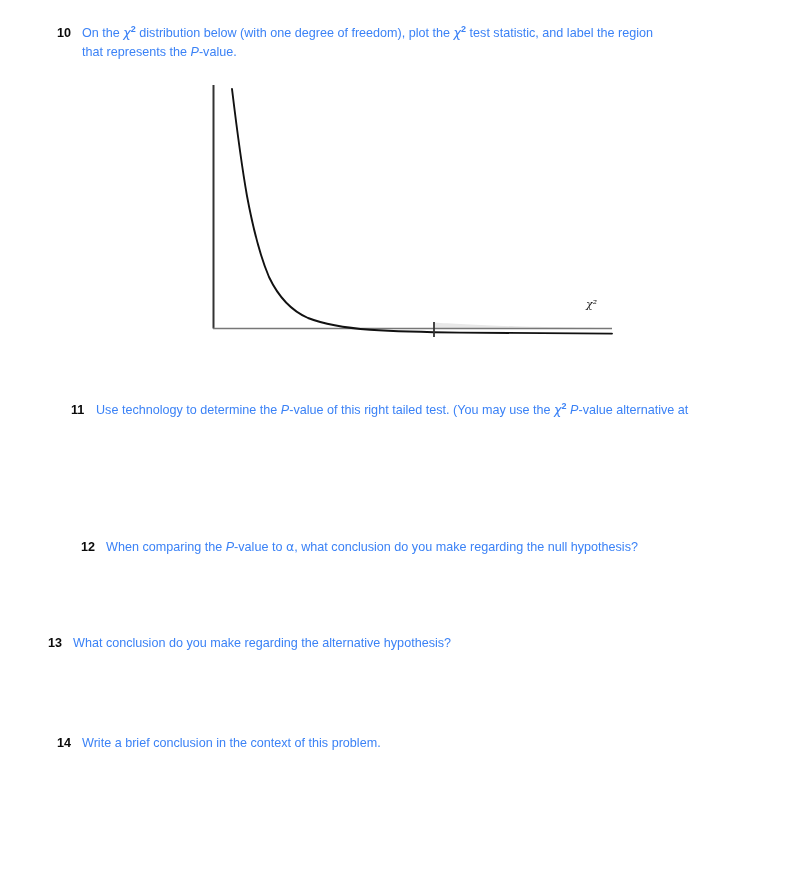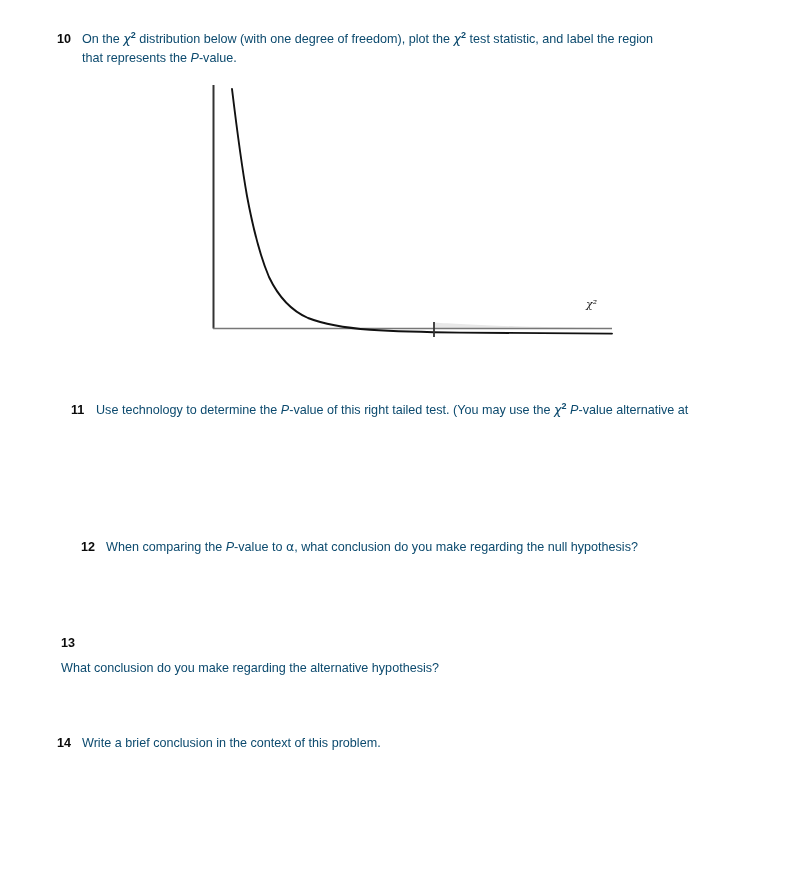--- a/index.html
+++ b/index.html
@@ -33,21 +33,21 @@
     width: 25px;
     flex: 0 0 25px;
     font-size: 12.6px;
     line-height: 18.5px;
     font-weight: 700;
     color: #0a0a0a;
   }
   .qtext {
     font-size: 12.6px;
     line-height: 18.5px;
-    color: #0c4a6e;
+    color: #3b82f6;
   }
   .it { font-style: italic; }
   .chi {
     font-style: italic;
     font-family: "DejaVu Sans", sans-serif;
   }
   .sup {
     font-size: 9px;
     vertical-align: super;
     font-weight: 700;
@@ -81,21 +81,21 @@
     font-style: italic;
     font-family: "DejaVu Serif", serif;
     color: #1a1a1a;
   }
 </style>
 </head>
 <body>
 
 <div class="page">
 
-  <div class="qblock" style="left:57px; top:30px; width:700px;">
+  <div class="qblock" style="left:57px; top:24px; width:700px;">
     <div class="qnum">10</div>
     <div class="qtext">
       <span>On the </span><span class="chi">χ</span><span class="sup">2</span><span> distribution below (with one degree of freedom), plot the </span><span class="chi">χ</span><span class="sup">2</span><span> test statistic, and label the region</span><br><span>that represents the </span><span class="it">P</span><span>-value.</span>
     </div>
   </div>
 
   <div class="chart">
     <svg width="440" height="285" viewBox="0 0 440 285" xmlns="http://www.w3.org/2000/svg">
 
       <path fill="#e8e8e8" stroke="none" d="M 239 252.5
@@ -131,21 +131,21 @@
   </div>
 
 
   <div class="qblock" style="left:57px; top:538px; width:700px;margin-left:24px;">
     <div class="qnum">12</div>
     <div class="qtext">
       <span>When comparing the </span><span class="it">P</span><span>-value to </span><span class="alpha">α</span><span>, what conclusion do you make regarding the null hypothesis?</span>
     </div>
   </div>
 
-  <div class="qblock" style="left:61px; top:634px; width:700px;flex-direction:column;">
+  <div class="qblock" style="left:48px; top:634px; width:700px;">
     <div class="qnum">13</div>
     <div class="qtext">What conclusion do you make regarding the alternative hypothesis?</div>
   </div>
 
   <div class="qblock" style="left:57px; top:734px; width:700px;align-items:flex-end;">
     <div class="qnum">14</div>
     <div class="qtext">Write a brief conclusion in the context of this problem.</div>
   </div>
 
 </div>

